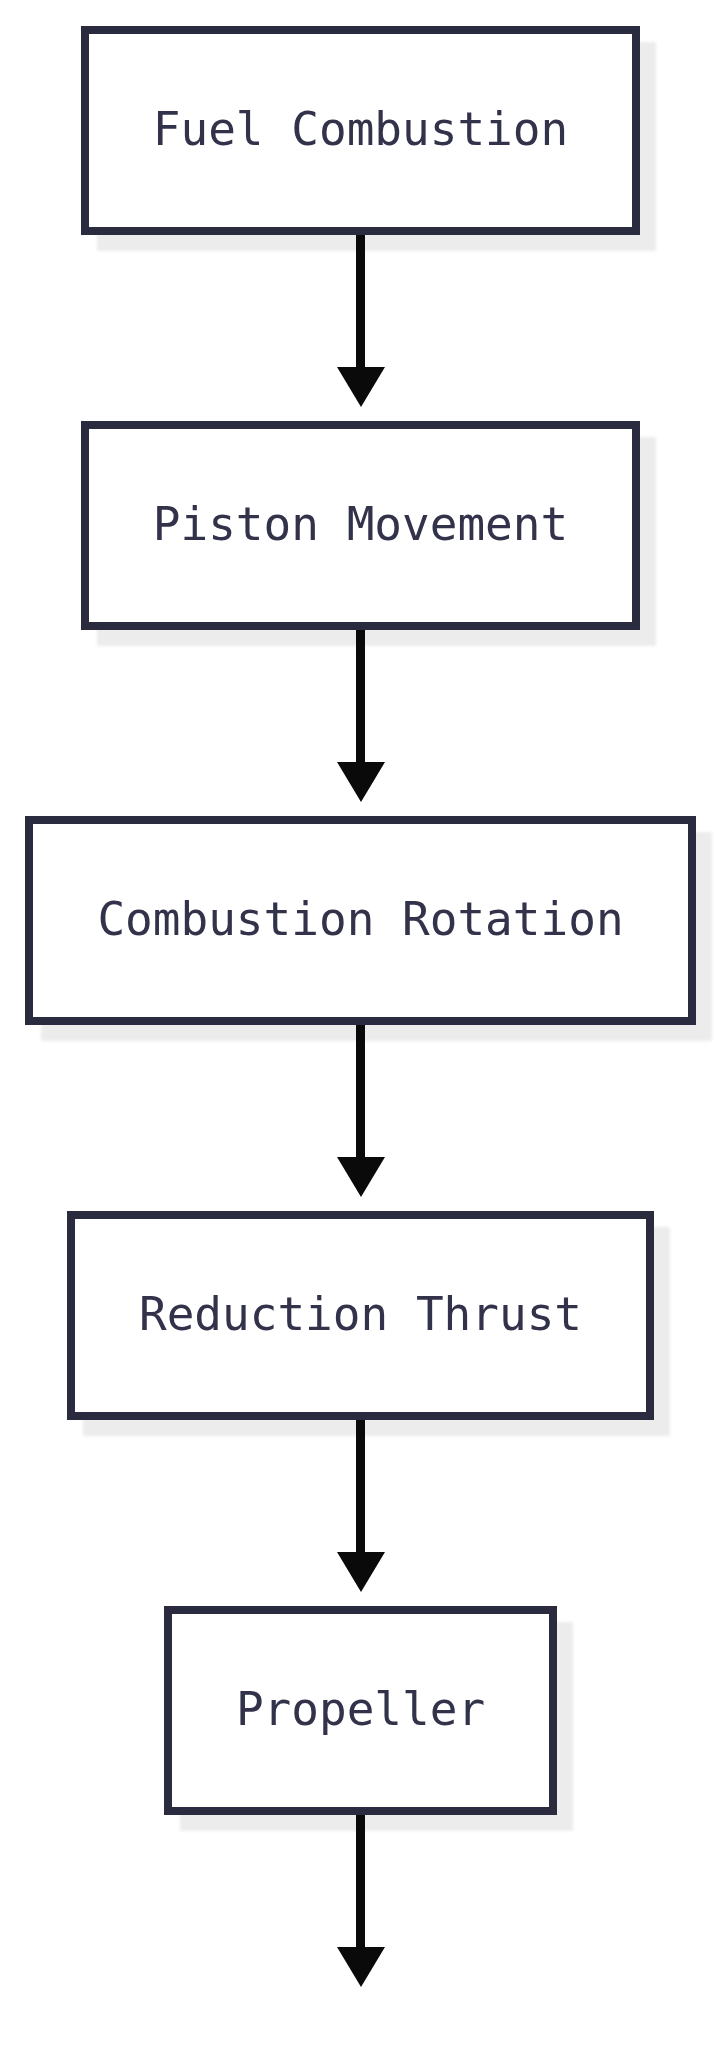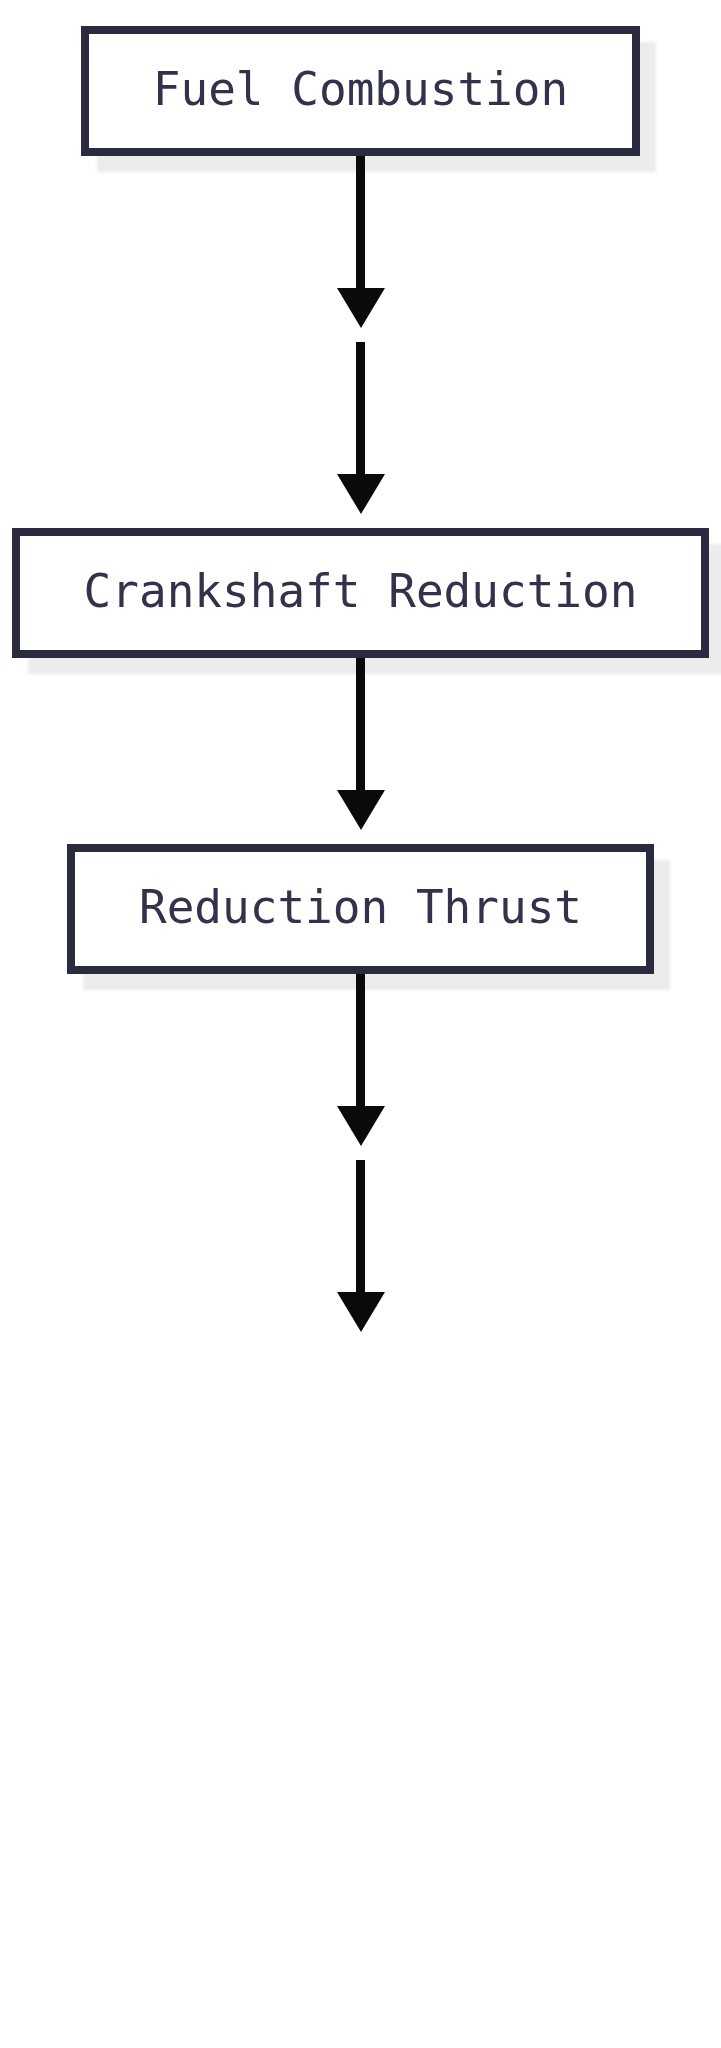--- a/index.html
+++ b/index.html
@@ -16,21 +16,21 @@
     width: 721px;
     height: 2048px;
     display: flex;
     flex-direction: column;
     align-items: center;
     padding-top: 26px;
     box-sizing: border-box;
   }
   .flow-node {
     box-sizing: border-box;
-    height: 130px;
+    height: 209px;
     border: 8px solid var(--node-border, #2b2b40);
     background: var(--node-fill, #ffffff);
     box-shadow: 16px 16px 3px var(--shadow, #ececec);
     display: flex;
     align-items: center;
     justify-content: flex-start;
     padding: 16px 64px;
     flex: 0 0 auto;
   }
   .flow-node .label {
@@ -65,35 +65,41 @@
 <body>
 
 <div class="canvas" id="canvas">
     <div class="flow-node">
       <span class="label">Fuel Combustion</span>
     </div>
     <div class="flow-arrow">
       <div class="shaft"></div>
       <div class="head"></div>
     </div>
+    <div class="flow-node">
+      <span class="label">Piston Movement</span>
+    </div>
     <div class="flow-arrow">
       <div class="shaft"></div>
       <div class="head"></div>
     </div>
     <div class="flow-node">
-      <span class="label">Crankshaft Reduction</span>
+      <span class="label">Combustion Rotation</span>
     </div>
     <div class="flow-arrow">
       <div class="shaft"></div>
       <div class="head"></div>
     </div>
     <div class="flow-node">
       <span class="label">Reduction Thrust</span>
     </div>
     <div class="flow-arrow">
       <div class="shaft"></div>
       <div class="head"></div>
     </div>
+    <div class="flow-node">
+      <span class="label">Propeller</span>
+    </div>
     <div class="flow-arrow">
       <div class="shaft"></div>
       <div class="head"></div>
     </div>
   </div>
 
 </body></html>

